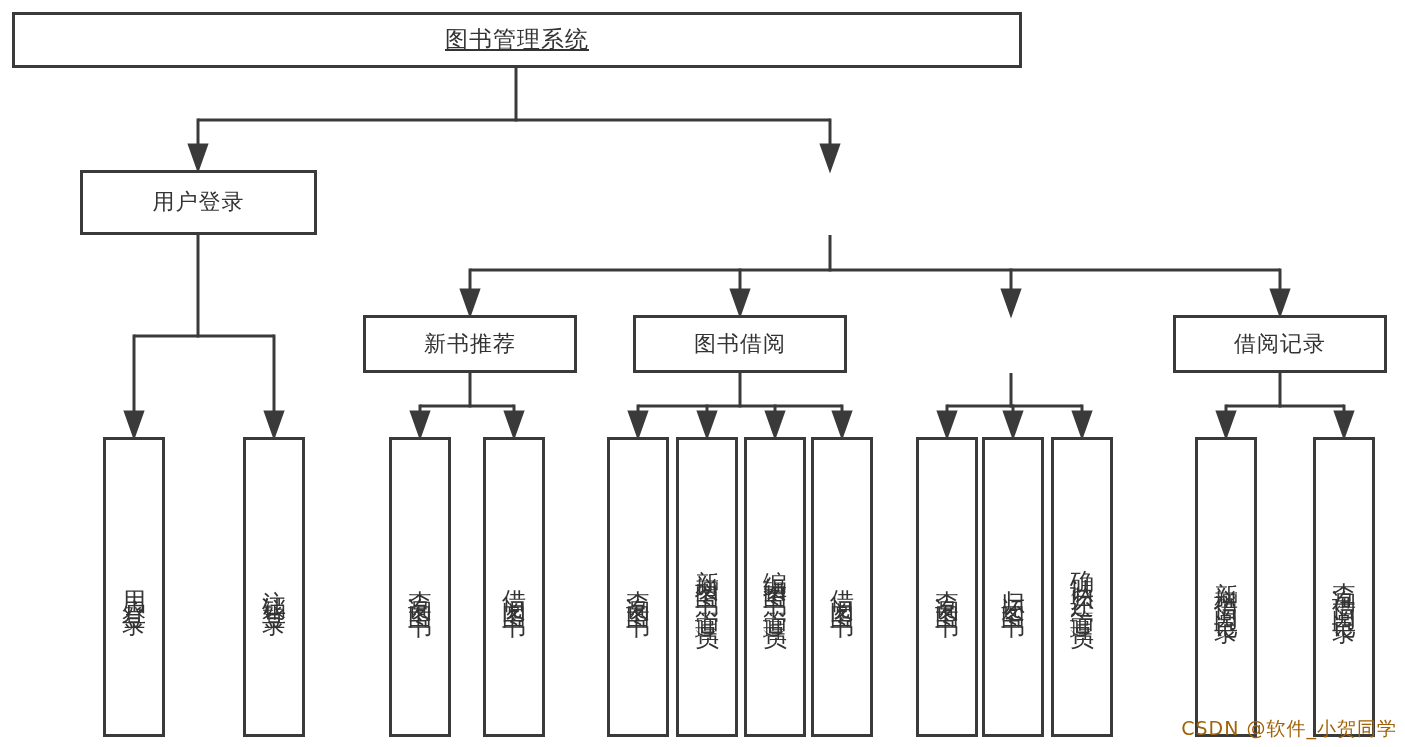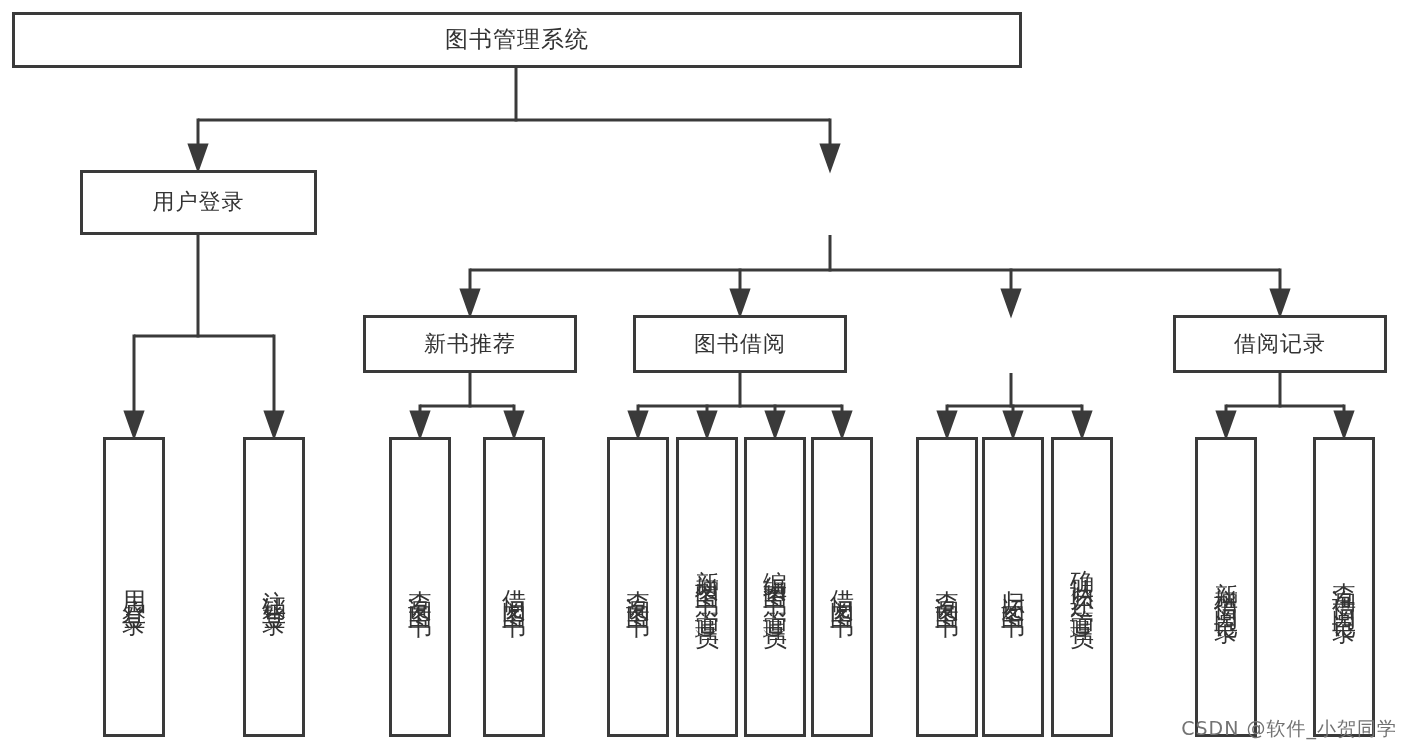--- a/index.html
+++ b/index.html
@@ -41,21 +41,21 @@
     writing-mode: vertical-lr;
     font-size: 24px;
     letter-spacing: 8px;
     line-height: 1;
   }
   .watermark {
     position: absolute;
     right: 8px;
     bottom: 5px;
     font-size: 19px;
-    color: #737373;
+    color: #a16207;
     letter-spacing: 1px;
     white-space: nowrap;
     z-index: 5;
   }
 </style>
 </head>
 <body>
 
 <div class="canvas">
 
@@ -114,21 +114,21 @@
     <polygon points="1073.5,412 1090.5,412 1082,436"></polygon>
 
     <line x1="1280" y1="373" x2="1280" y2="407.5"></line>
     <line x1="1226" y1="406" x2="1344" y2="406"></line>
     <line x1="1226" y1="404.5" x2="1226" y2="414"></line>
     <polygon points="1217.5,412 1234.5,412 1226,436"></polygon>
     <line x1="1344" y1="404.5" x2="1344" y2="414"></line>
     <polygon points="1335.5,412 1352.5,412 1344,436"></polygon>
   </svg>
 
-  <div class="box root" style="left:12px; top:12px; width:1010px; height:56px;">图书管理系统</div>
+  <div class="box root" style="left:12px; top:12px; width:1010px; height:56px;text-decoration:underline;">图书管理系统</div>
 
   <div class="box" style="left:80px; top:170px; width:237px; height:65px;">用户登录</div>
 
   <div class="box" style="left:633px; top:315px; width:214px; height:58px;">图书借阅</div>
   <div class="box" style="left:363px; top:315px; width:214px; height:58px;">新书推荐</div>
   <div class="box" style="left:1173px; top:315px; width:214px; height:58px;">借阅记录</div>
 
   <div class="box leaf" style="left:103px; top:437px; width:62px; height:300px;">用户登录</div>
   <div class="box leaf" style="left:243px; top:437px; width:62px; height:300px;">注销登录</div>
 

